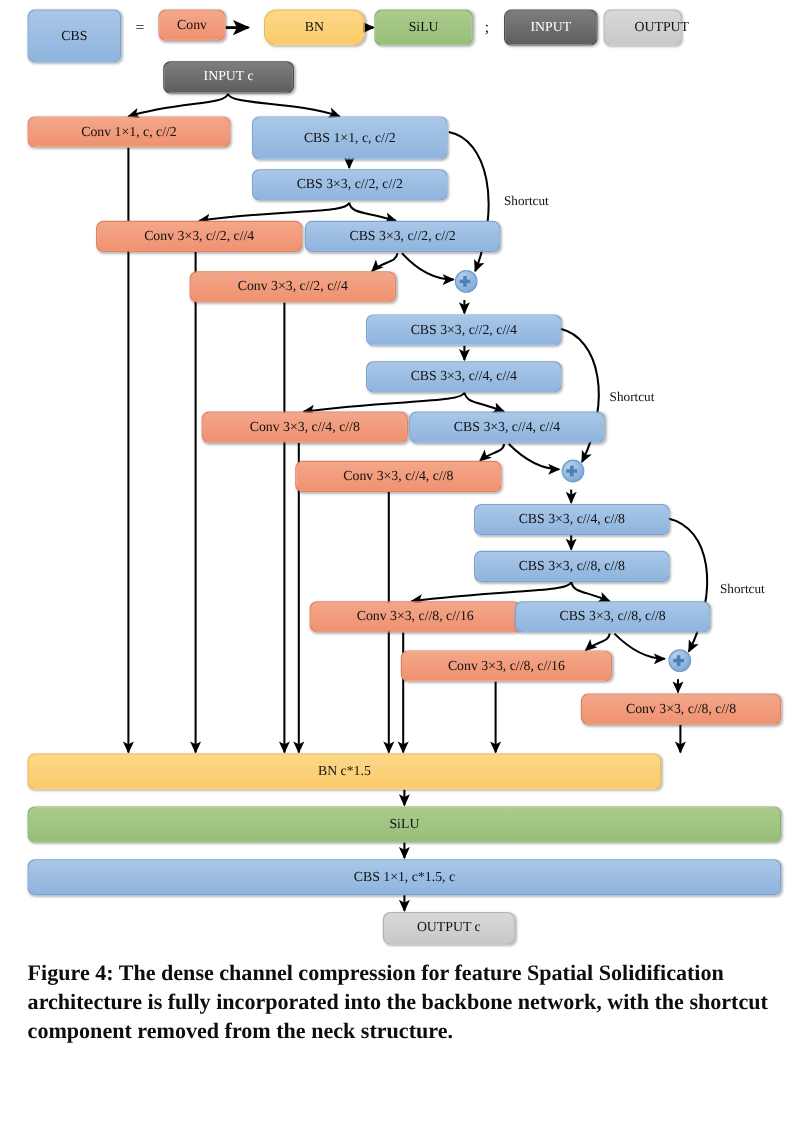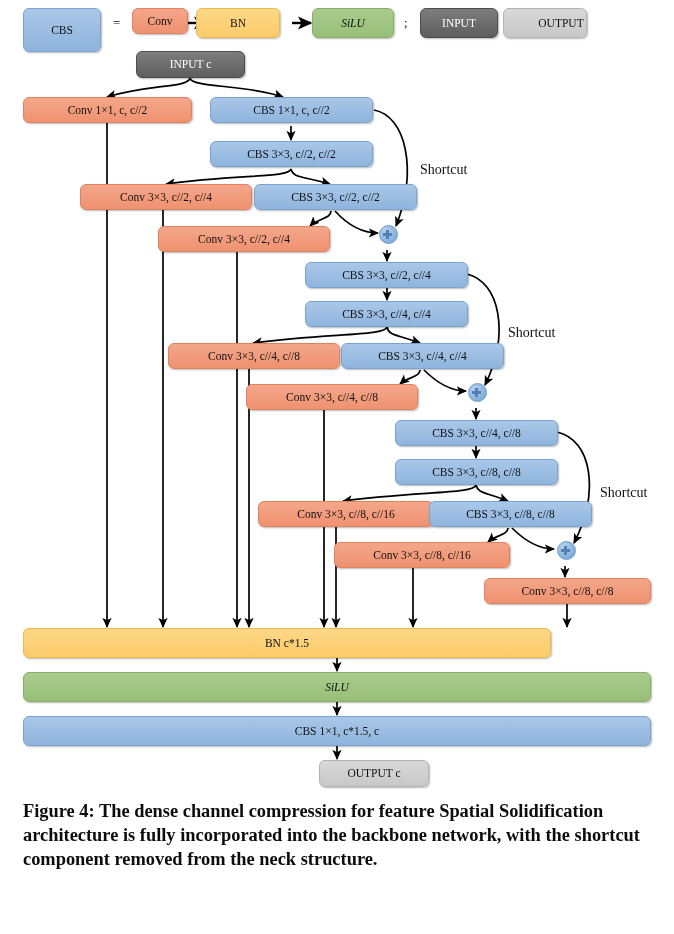--- a/index.html
+++ b/index.html
@@ -56,21 +56,20 @@
     background: linear-gradient(180deg, #f4a68a 0%, #ef9270 100%);
     border: 1px solid #e0825f;
   }
   .n-bn {
     background: linear-gradient(180deg, #fcd888 0%, #fbcb6a 100%);
     border: 1px solid #ecb94f;
   }
   .n-silu {
     background: linear-gradient(180deg, #aacb8d 0%, #97bf79 100%);
     border: 1px solid #86ae68;
-    font-style: italic;
   }
   .n-input {
     background: linear-gradient(180deg, #7d7d7d 0%, #5e5e5e 100%);
     border: 1px solid #4d4d4d;
     color: #ffffff;
   }
   .n-output {
     background: linear-gradient(180deg, #d8d8d8 0%, #c8c8c8 100%);
     border: 1px solid #b4b4b4;
     color: #111111;
@@ -80,21 +79,21 @@
   .legend-sep {
     position: absolute;
     font-size: 13px;
     color: #111;
     z-index: 3;
   }
 
   
   .edge-label {
     position: absolute;
-    font-size: 14px;
+    font-size: 11px;
     color: #111;
     z-index: 4;
     white-space: nowrap;
   }
 
   
   .plus {
     position: absolute;
     width: 17px;
     height: 17px;
@@ -205,37 +204,37 @@
       <line x1="337" y1="746" x2="337" y2="759" marker-end="url(#ah)"></line>
     </g>
   </svg>
 
   <div class="node n-cbs" style="left:23px; top:8px; width:78px; height:44px;">CBS</div>
 
   <div class="legend-sep" style="left:113px; top:15px;">=</div>
 
   <div class="node n-conv" style="left:132px; top:8px; width:56px; height:26px;">Conv</div>
 
-  <div class="node n-bn" style="left:196px; top:8px; width:84px; height:30px;">BN</div>
+  <div class="node n-bn" style="left:220px; top:8px; width:84px; height:30px;border-radius:10px;">BN</div>
 
   <div class="node n-silu" style="left:312px; top:8px; width:82px; height:30px;">SiLU</div>
 
   <div class="legend-sep" style="left:404px; top:15px;">;</div>
 
   <div class="node n-input" style="left:420px; top:8px; width:78px; height:30px;">INPUT</div>
 
   <div class="legend-sep" style="left:507px; top:15px;">;</div>
 
-  <div class="node n-output" style="left:502px; top:8px; width:84px; height:30px; left:503px;padding-left:32px;">OUTPUT</div>
+  <div class="node n-output" style="left:502px; top:8px; width:65px; height:30px; left:503px;padding-left:32px;">OUTPUT</div>
 
   <div class="node n-input" style="left:136px; top:51px; width:109px; height:27px;">INPUT c</div>
 
   <div class="node n-conv" style="left:23px; top:97px; width:169px; height:26px;">Conv 1×1, c, c//2</div>
 
-  <div class="node n-cbs" style="left:210px; top:97px; width:163px; height:26px;">CBS 1×1, c, c//2</div>
+  <div class="node n-cbs" style="left:210px; top:97px; width:163px; height:36px;">CBS 1×1, c, c//2</div>
 
   <div class="node n-cbs" style="left:210px; top:141px; width:163px; height:26px;">CBS 3×3, c//2, c//2</div>
 
   <div class="node n-conv" style="left:80px; top:184px; width:172px; height:26px;">Conv 3×3, c//2, c//4</div>
 
   <div class="node n-cbs" style="left:254px; top:184px; width:163px; height:26px;">CBS 3×3, c//2, c//2</div>
 
   <div class="node n-conv" style="left:158px; top:226px; width:172px; height:26px;">Conv 3×3, c//2, c//4</div>
 
   <div class="plus" style="left:379px; top:225px;"></div>

